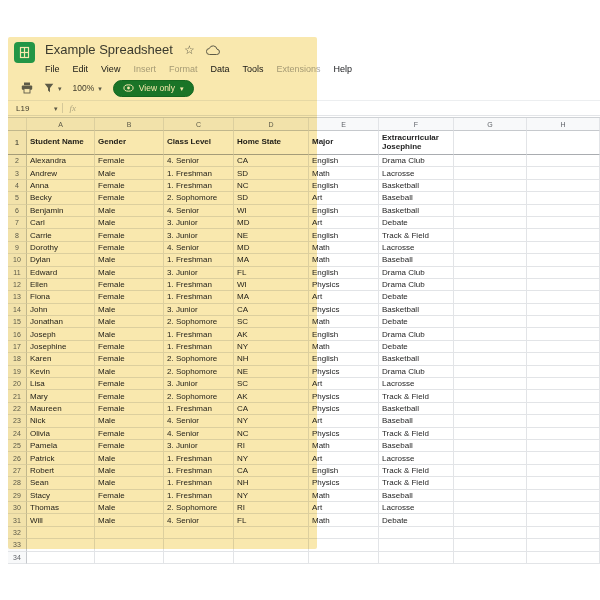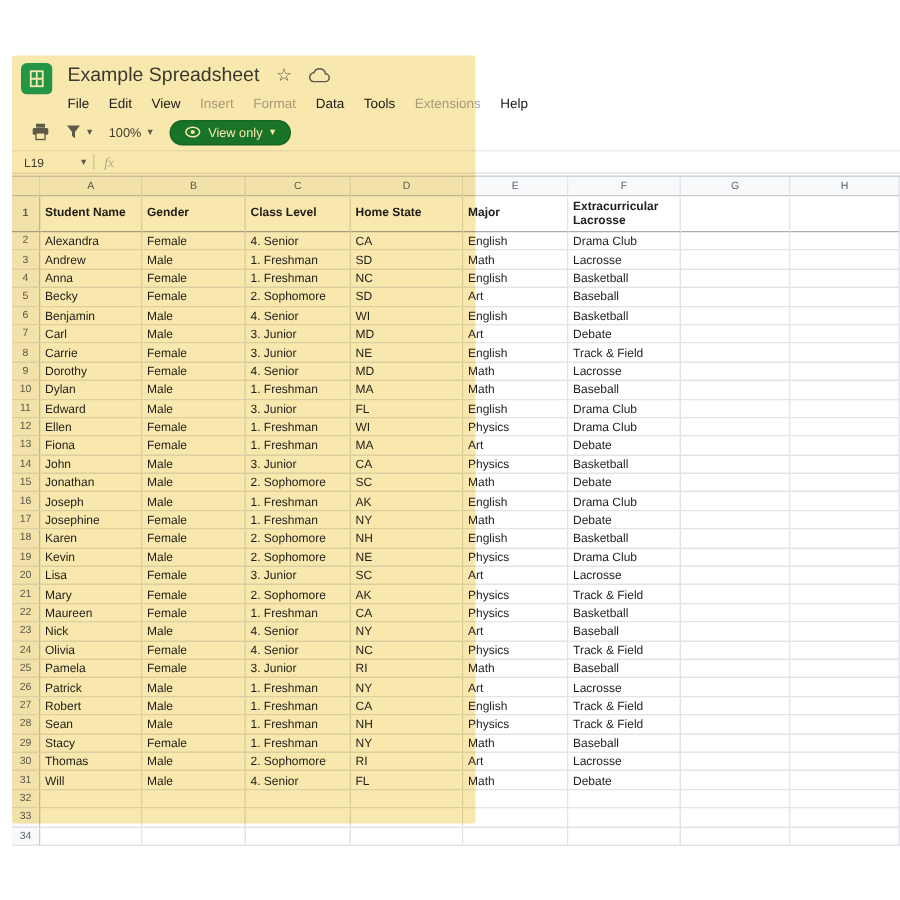--- a/index.html
+++ b/index.html
@@ -157,21 +157,21 @@
         <div class="cell" style="width: 73px;">G</div>
         <div class="cell" style="width: 73px;">H</div>
       </div>
       <div class="grid-row header-row">
         <div class="cell rownum" style="width: 19px;">1</div>
         <div class="cell datacell" style="width: 68px;">Student Name</div>
         <div class="cell datacell" style="width: 69px;">Gender</div>
         <div class="cell datacell" style="width: 70px;">Class Level</div>
         <div class="cell datacell" style="width: 75px;">Home State</div>
         <div class="cell datacell" style="width: 70px;">Major</div>
-        <div class="cell datacell" style="width: 75px;">Extracurricular Lacrosse</div>
+        <div class="cell datacell" style="width: 75px;">Extracurricular Josephine</div>
         <div class="cell datacell" style="width: 73px;"></div>
         <div class="cell datacell" style="width: 73px;"></div>
       </div>
       <div class="grid-row data-row">
         <div class="cell rownum" style="width: 19px;">2</div>
         <div class="cell" style="width: 68px;">Alexandra</div>
         <div class="cell" style="width: 69px;">Female</div>
         <div class="cell" style="width: 70px;">4. Senior</div>
         <div class="cell" style="width: 75px;">CA</div>
         <div class="cell" style="width: 70px;">English</div>

